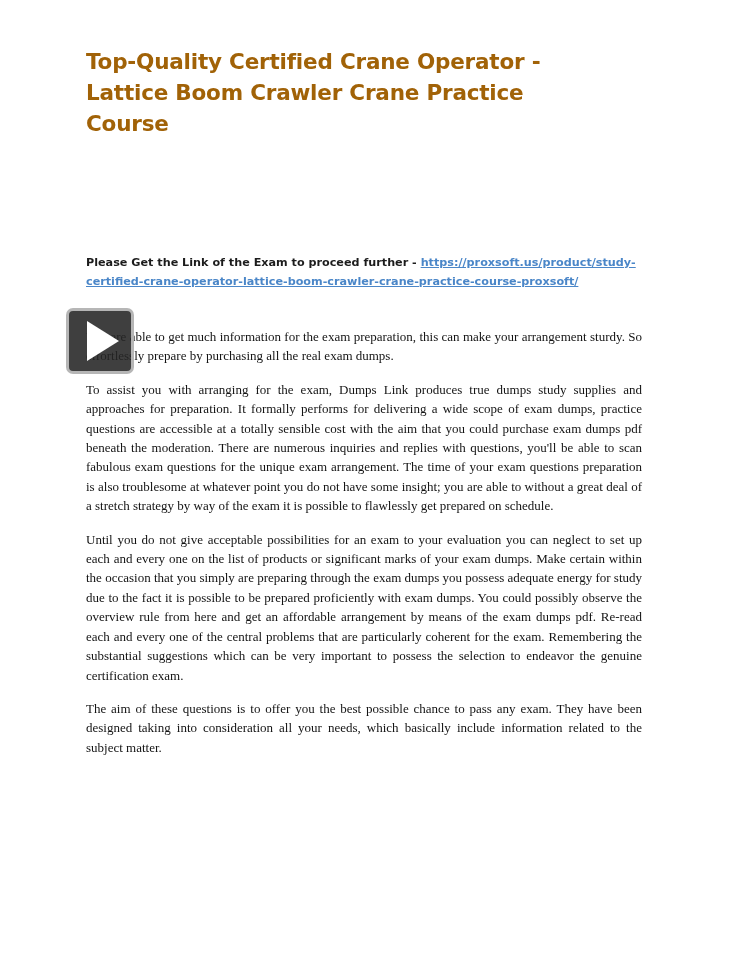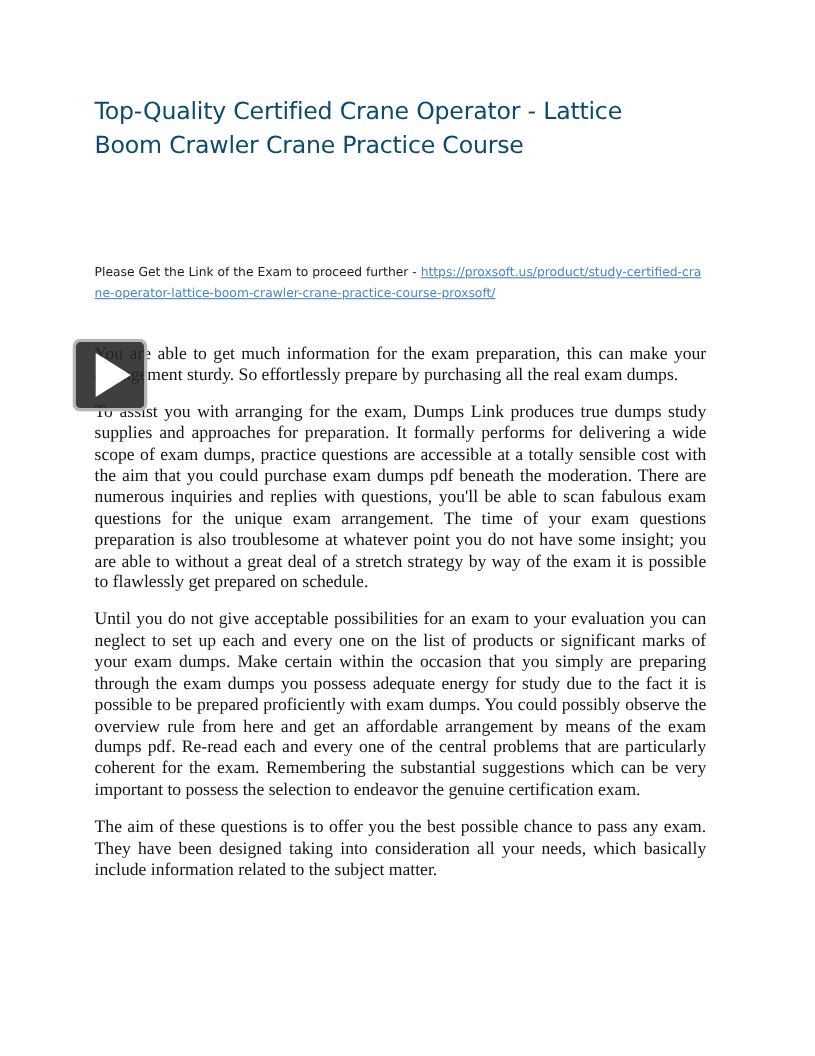--- a/index.html
+++ b/index.html
@@ -23,53 +23,54 @@
   .content {
     position: absolute;
     left: 86px;
     top: 0;
     width: 556px;
   }
 
   
   .doc-title {
     font-family: "DejaVu Sans", sans-serif;
-    font-weight: normal;
+    font-weight: bold;
     font-size: 21.5px;
     line-height: 31px;
-    color: #0c4a6e;
+    color: #a16207;
     letter-spacing: -0.2px;
     margin: 0;
-    padding-top: 86px;
+    padding-top: 46px;
     width: 520px;
   }
 
   
   .link-block {
     font-family: "DejaVu Sans", sans-serif;
     font-size: 11.2px;
     line-height: 19px;
     color: #1c1c1c;
-    margin-top: 90px;
+    margin-top: 114px;
     width: 556px;
+    font-weight: bold;
   }
   .link-block .url {
     color: #4a86c8;
     text-decoration: underline;
     word-break: break-all;
   }
 
   
   .body-copy {
     margin-top: 36px;
     width: 556px;
   }
   .body-copy p {
     font-family: "Liberation Serif", serif;
-    font-size: 16px;
+    font-size: 13px;
     line-height: 19.4px;
     color: #131313;
     text-align: justify;
     margin: 0 0 14px 0;
   }
   .body-copy p:last-child {
     margin-bottom: 16px;
   }
 
   

